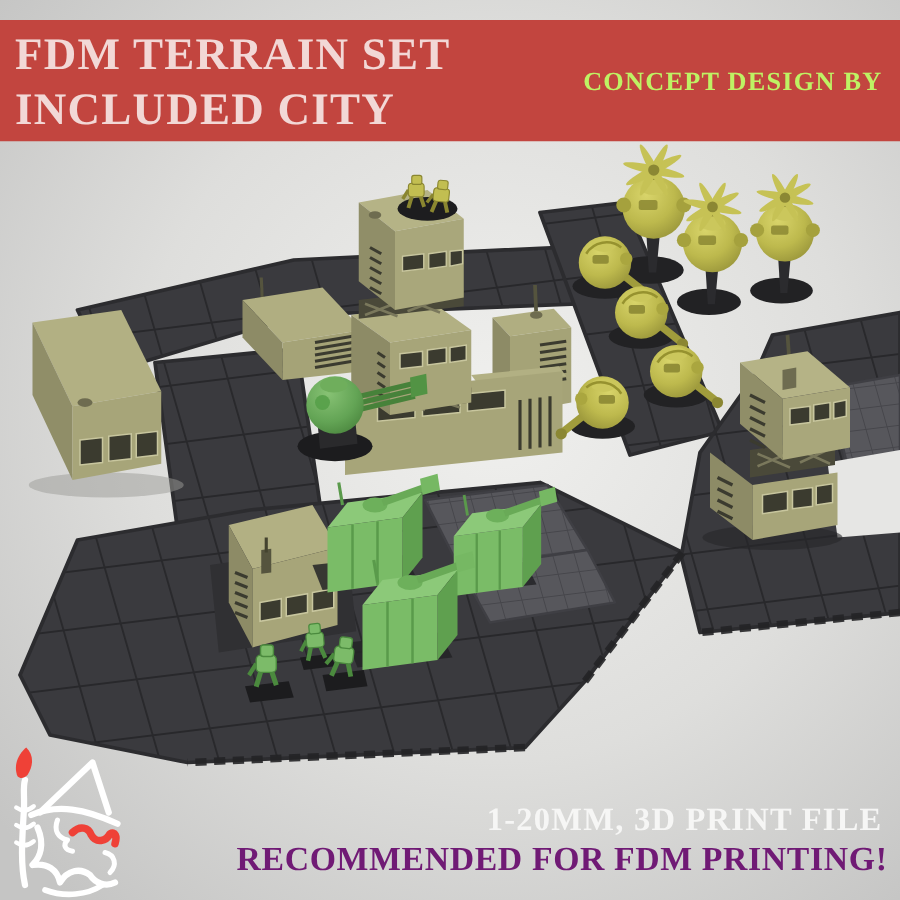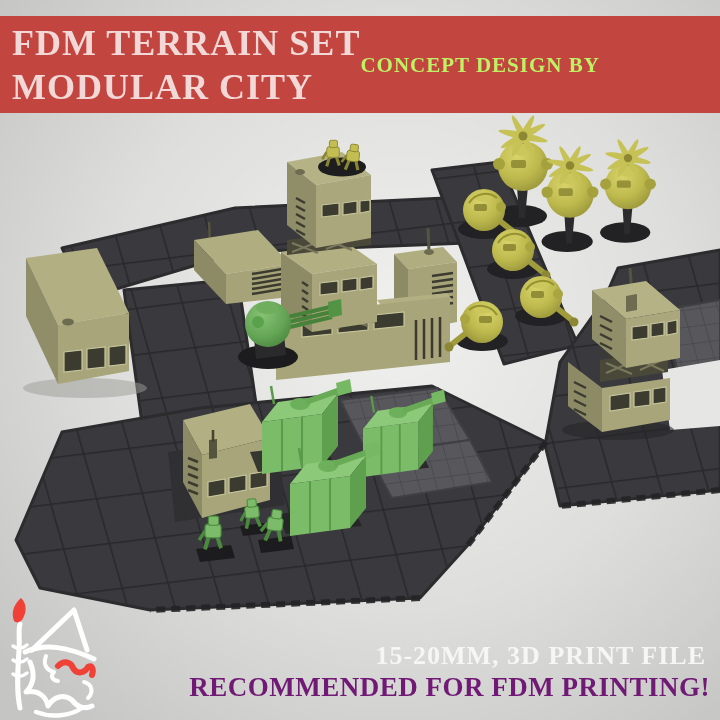--- a/index.html
+++ b/index.html
@@ -6,21 +6,21 @@
   .poster{
     position:relative;width:720px;height:720px;overflow:hidden;
     background:#c7c7c6;
     font-family:"Liberation Serif","DejaVu Serif",serif;
     -webkit-font-smoothing:antialiased;
   }
   .scene-svg{position:absolute;left:0;top:0;width:720px;height:720px;display:block;}
   .banner{
     position:absolute;left:0;top:16px;width:720px;height:97px;
     background:#c2453f;box-sizing:border-box;
-    display:flex;justify-content:flex-start;align-items:center;
+    display:flex;justify-content:space-between;align-items:center;
     padding:0 14px 0 12px;
   }
   .banner-left{display:flex;flex-direction:column;}
   .title{color:#f2d8d6;font-weight:bold;font-size:36px;line-height:44px;letter-spacing:1px;white-space:nowrap;}
   .banner-right{text-align:right;color:#bef264;font-weight:bold;}
   .credit-1{font-size:21px;line-height:24px;letter-spacing:1px;}
   .credit-2{font-size:24px;line-height:28px;letter-spacing:2px;margin-top:7px;}
   .disclaimer{
     position:absolute;left:18px;top:121px;
     font-size:19px;font-weight:bold;color:#2b2b2b;letter-spacing:0.5px;white-space:nowrap;
@@ -286,24 +286,24 @@
       <path d="M58,666 C64,660 71,662 73,668 C77,675 85,673 88,667 C92,665 94,669 92,675" stroke="#ef4137" stroke-width="6"></path>
       <path d="M30,662 C36,676 32,686 26,692 C38,690 46,696 48,706 C54,696 64,694 72,700 C76,706 84,710 92,706" stroke="#ffffff" stroke-width="5"></path>
       <path d="M36,712 C52,718 70,716 82,708" stroke="#ffffff" stroke-width="4.5"></path>
       <path d="M84,682 C92,684 94,692 88,698" stroke="#ffffff" stroke-width="4"></path>
     </g>
   </svg>
 
   <header class="banner">
     <div class="banner-left">
       <div class="title">FDM TERRAIN SET</div>
-      <div class="title">MODULAR CITY</div>
+      <div class="title">INCLUDED CITY</div>
     </div>
     <div class="banner-right">
       <div class="credit-1">CONCEPT DESIGN BY</div>
     </div>
   </header>
 
 
-  <div class="footer-spec">15-20MM, 3D PRINT FILE</div>
+  <div class="footer-spec">1-20MM, 3D PRINT FILE</div>
   <div class="footer-recommend">RECOMMENDED FOR FDM PRINTING!</div>
 
 </div>
 
 </body></html>

